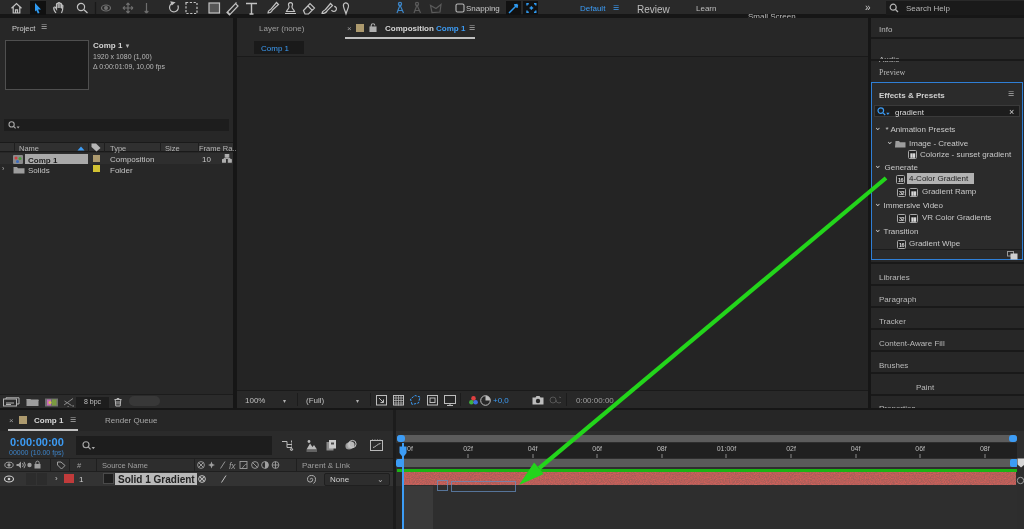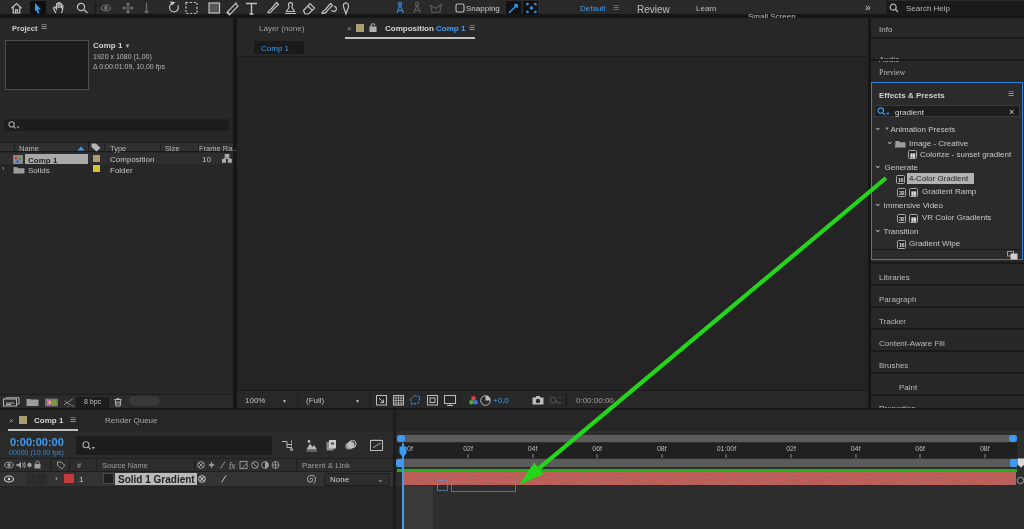--- a/index.html
+++ b/index.html
@@ -98,21 +98,21 @@
     <span class="txt" style="left:865px;top:2px;font-size:10px;color:#cfcfcf;letter-spacing:-2px;">»&nbsp;</span>
     <div class="abs" style="left:886px;top:1px;width:138px;height:14px;background:#1a1a1a;"></div>
     <svg class="abs" style="left:889px;top:3px;width:10px;height:10px;" viewBox="0 0 10 10">
         <circle cx="4.2" cy="4.2" r="3" fill="none" stroke="#b5b5b5" stroke-width="1.2"></circle>
         <path d="M6.5 6.5 L9 9" stroke="#b5b5b5" stroke-width="1.2"></path>
       </svg>
     <span class="txt" style="left:906px;top:3.5px;font-size:8px;color:#b5b5b5;">Search Help</span>
   </div>
 
   <div class="abs" id="project" style="left:0;top:18px;width:233px;height:390px;background:#272727;">
-    <span class="txt" style="left:12px;top:5.5px;font-size:7.5px;font-weight:bold;color:#cfcfcf;">Project</span>
+    <span class="txt" style="left:12px;top:5.5px;font-size:7.5px;font-weight:normal;color:#cfcfcf;">Project</span>
     <span class="txt" style="left:41px;top:5px;font-size:7px;color:#b0b0b0;">☰</span>
 
     <div class="abs" style="left:5px;top:22px;width:84px;height:50px;background:#1c1c1c;border:1px solid #4f4f4f;"></div>
     <span class="txt" style="left:93px;top:23px;font-size:8px;font-weight:bold;color:#d2d2d2;">Comp 1 <span style="font-size:6px;color:#b0b0b0;">▼</span></span>
     <span class="txt" style="left:93px;top:34.5px;font-size:7px;color:#b9b9b9;">1920 x 1080 (1,00)</span>
     <span class="txt" style="left:93px;top:45px;font-size:7px;color:#b9b9b9;">Δ 0:00:01:09, 10,00 fps</span>
 
     <div class="abs" style="left:4px;top:101px;width:225px;height:11.5px;background:#1d1d1d;"></div>
     <svg class="abs" style="left:8px;top:103px;width:12px;height:9px;" viewBox="0 0 12 9">
         <circle cx="3.6" cy="3.4" r="2.6" fill="none" stroke="#a8a8a8" stroke-width="1.1"></circle>
@@ -307,21 +307,21 @@
     <span class="txt" style="left:8px;top:255px;color:#b9b9b9;">Libraries</span>
     <div class="abs" style="left:0;top:266px;width:153px;height:2px;background:#191919;"></div>
     <span class="txt" style="left:8px;top:277px;color:#b9b9b9;">Paragraph</span>
     <div class="abs" style="left:0;top:288px;width:153px;height:2px;background:#191919;"></div>
     <span class="txt" style="left:8px;top:299px;color:#b9b9b9;">Tracker</span>
     <div class="abs" style="left:0;top:310px;width:153px;height:2px;background:#191919;"></div>
     <span class="txt" style="left:8px;top:321px;color:#b9b9b9;">Content-Aware Fill</span>
     <div class="abs" style="left:0;top:332px;width:153px;height:2px;background:#191919;"></div>
     <span class="txt" style="left:8px;top:343px;color:#b9b9b9;">Brushes</span>
     <div class="abs" style="left:0;top:354px;width:153px;height:2px;background:#191919;"></div>
-    <span class="txt" style="left:4px;top:365px;color:#b9b9b9;padding-left:24px;">Paint</span>
+    <span class="txt" style="left:21px;top:365px;color:#b9b9b9;padding-left:24px;">Paint</span>
     <div class="abs" style="left:0;top:376px;width:153px;height:2px;background:#191919;"></div>
     <span class="txt" style="left:8px;top:386px;color:#b9b9b9;">Properties</span>
   </div>
 
   <div class="abs" id="timeline" style="left:0;top:410px;width:1024px;height:119px;background:#282828;">
 
     <div class="abs" style="left:0;top:0;width:1024px;height:21px;background:#262626;"></div>
     <span class="txt" style="left:9px;top:6px;font-size:8px;color:#9a9a9a;">×</span>
     <div class="abs" style="left:19px;top:6px;width:8px;height:8px;background:#ad9a6e;"></div>
     <span class="txt" style="left:34px;top:6px;font-size:8px;font-weight:bold;color:#d6d6d6;">Comp 1</span>

